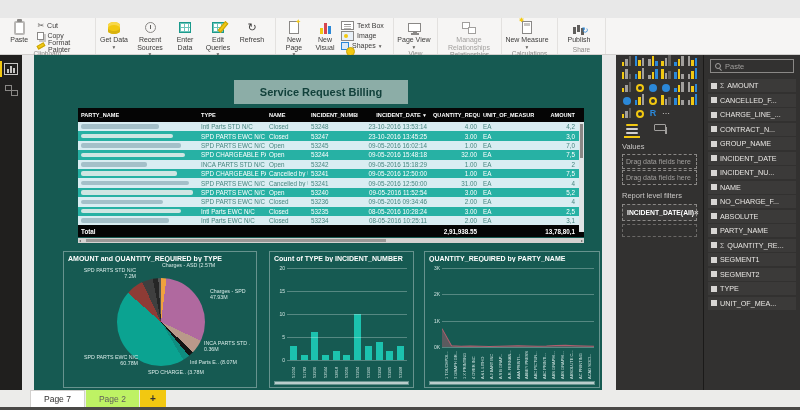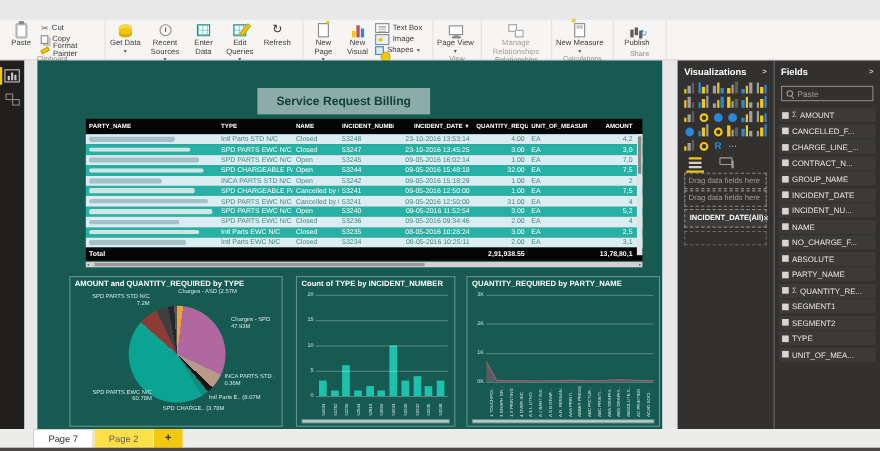--- a/index.html
+++ b/index.html
@@ -75,21 +75,21 @@
   .leftbar { position:absolute; left:0; top:55px; width:22px; height:335px; background:#201f1e; }
   .view-ic { position:relative; width:14px; height:12px; margin:8px auto 10px; border:1px solid #c8c6c4; display:flex; align-items:flex-end; justify-content:center; gap:1px; padding:1px; }
   .view-ic i { display:block; width:2px; background:#c8c6c4; }
   .active-marker { position:absolute; left:0; top:6px; width:2px; height:16px; background:#f2c811; }
   .relview-ic { position:relative; width:13px; height:11px; margin:0 auto; }
   .relview-ic::before, .relview-ic::after { content:""; position:absolute; width:5px; height:4px; border:1px solid #8a8886; }
   .relview-ic::before { left:0; top:0; } .relview-ic::after { right:0; bottom:0; }
 
   
   .canvas { position:absolute; left:34px; top:55px; width:568px; height:335px; background:#165a52; }
-  .report-title { position:absolute; left:200px; top:25px; width:157px; height:24px; background:#8cada7;
+  .report-title { position:absolute; left:200px; top:25px; width:174px; height:24px; background:#8cada7;
     color:#12413b; font-weight:bold; font-size:11px; display:flex; align-items:center; justify-content:center; }
 
   
   .tbl { position:absolute; left:44px; top:53px; width:506px; font-size:6.3px; }
   .tbl-header { display:flex; background:#050505; color:#fff; font-weight:bold; height:14px; align-items:center; font-size:5.6px; }
   .tbl-row { display:flex; height:9.4px; align-items:center; }
   .tbl-row.light { background:#d9edf2; color:#47857f; }
   .tbl-row.teal  { background:#27b1a4; color:#fff; }
   .cell { padding:0 3px; white-space:nowrap; overflow:hidden; flex:none; }
   .light .redact { background:#a4c0c9; }
@@ -165,21 +165,21 @@
   .mag::after { content:""; position:absolute; right:-2px; bottom:-2px; width:3px; height:1px; background:#a19f9d; transform:rotate(45deg); }
   .query-row { display:flex; align-items:center; gap:4px; font-size:8px; color:#fff; font-weight:bold; padding:3px 6px 3px 5px; }
   .exp { font-size:5px; color:#d2d0ce; }
   .tbl-ic { width:9px; height:8px; border:1px solid #c8c6c4; background-image:linear-gradient(#c8c6c4 1px,transparent 1px),linear-gradient(90deg,#c8c6c4 1px,transparent 1px); background-size:3px 3px; background-color:#3b3a39; }
   .field-row { display:flex; align-items:center; gap:3px; background:#3b3a39; margin:1.5px 4px; padding:2px 3px; font-size:7.2px; color:#e8e6e3; white-space:nowrap; overflow:hidden; }
   .cb { width:6px; height:6px; background:#d8d6d4; flex:none; }
   .sigma { font-size:7px; color:#c8c6c4; flex:none; }
 
   
   .pagebar { position:absolute; left:0; top:390px; width:800px; height:17px; background:#ececea; display:flex; align-items:stretch; padding-left:30px; gap:1px; }
-  .page-tab { font-size:8.5px; padding:0 13px; background:#fde047; color:#605e5c; display:flex; align-items:center; }
+  .page-tab { font-size:8.5px; padding:0 13px; background:#bef264; color:#605e5c; display:flex; align-items:center; }
   .page-tab.active { background:#fff; color:#323130; border:1px solid #d2d0ce; border-bottom:none; }
   .add-page { width:26px; background:#f2c811; color:#323130; font-weight:bold; font-size:10px; display:flex; align-items:center; justify-content:center; }
   .bottomstrip { position:absolute; left:0; top:407px; width:800px; height:3px; background:#4a4947; }
 </style>
 </head>
 <body>
 
 <div class="app">
 
 
@@ -609,24 +609,20 @@
           <span class="vlab">AC PRINTING</span>
           <span class="vlab">ACAD SOCI...</span>
         </div>
       <div class="card-hscroll">
           <div class="thumb"></div>
         </div>
     </div>
   </div>
 
   <div class="viz-panel">
-    <div class="panel-header">
-      <span>Visualizations</span>
-      <span class="chev">&gt;</span>
-    </div>
     <div class="viz-grid" id="viz-grid">
         <div class="viz-tile">
           <i style="height: 4px; background: rgb(242, 200, 17);"></i>
           <i style="height: 7px; background: rgb(161, 159, 157);"></i>
           <i style="height: 10px; background: rgb(96, 94, 92);"></i>
         </div>
         <div class="viz-tile">
           <i style="height: 10px; background: rgb(43, 136, 216);"></i>
           <i style="height: 6px; background: rgb(242, 200, 17);"></i>
           <i style="height: 8px; background: rgb(161, 159, 157);"></i>
@@ -750,37 +746,35 @@
       <div style="position:relative">
         <div class="ftab-ic">
             <i></i>
             <i></i>
             <i></i>
           </div>
         <div class="ftab-active-bar"></div>
       </div>
       <div class="roller-ic"></div>
     </div>
+    <div class="section-label">Values</div>
     <div class="drag-box">Drag data fields here</div>
 
     <div class="drag-box">Drag data fields here</div>
+    <div class="section-label">Report level filters</div>
     <div class="chip">
       <span>INCIDENT_DATE(All)</span>
       <span class="x">×</span>
     </div>
     <div class="empty-drag"></div>
   </div>
 
   <div class="panel-divider"></div>
 
   <div class="fields-panel">
-    <div class="panel-header">
-      <span>Fields</span>
-      <span class="chev">&gt;</span>
-    </div>
     <div class="search">
       <span class="mag"></span>
       <span>Paste</span>
     </div>
     <div id="fields-list">
         <div class="field-row">
           <span class="cb"></span>
           <span class="sigma">Σ</span>
           <span>AMOUNT</span>
         </div>

